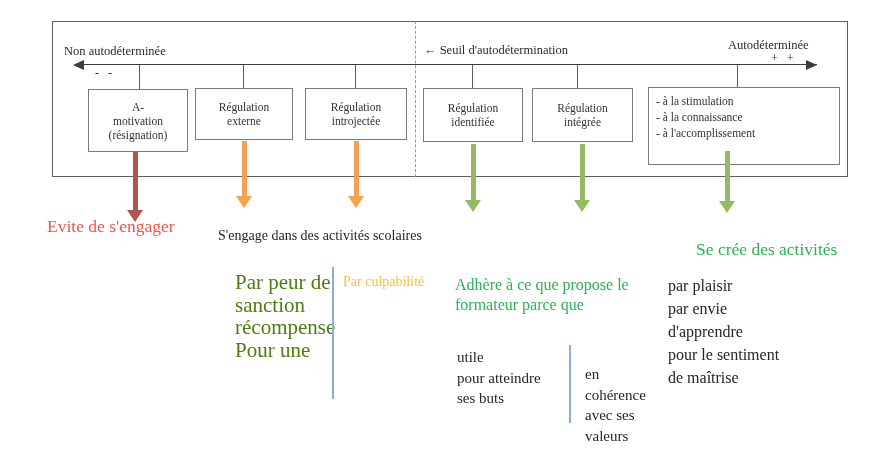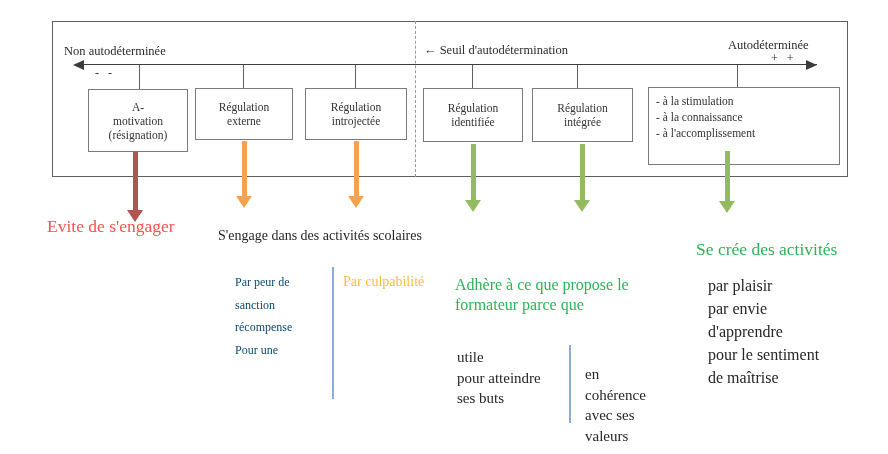--- a/index.html
+++ b/index.html
@@ -36,21 +36,21 @@
   .darrow .shaft { width:5px; }
   .darrow .head { width:0; height:0; border-left:8px solid transparent; border-right:8px solid transparent; border-top:12px solid; }
   .c-red    .shaft { background:#B2544F; } .c-red    .head { border-top-color:#B2544F; }
   .c-orange .shaft { background:#F5A152; } .c-orange .head { border-top-color:#F5A152; }
   .c-green  .shaft { background:#94BB62; } .c-green  .head { border-top-color:#94BB62; }
 
   
   .t-red   { color:#F4544C; font-size:17.5px; white-space:nowrap; }
   .t-black-big { color:#262626; font-size:14px; white-space:nowrap; }
   .t-green-big { color:#2DB357; font-size:17.5px; white-space:nowrap; }
-  .t-yellow { color:#0c4a6e; font-size:12px; line-height:22.5px; white-space:nowrap; }
+  .t-yellow { color:#4d7c0f; font-size:21px; line-height:22.5px; white-space:nowrap; }
   .t-yellow-sm { color:#FBBD42; font-size:14px; white-space:nowrap; }
   .t-green { color:#2DB357; font-size:16px; line-height:20px; white-space:nowrap; }
   .t-black { color:#262626; font-size:15px; line-height:20.5px; white-space:nowrap; }
   .t-black-lg { color:#262626; font-size:16px; line-height:23px; white-space:nowrap; }
   .blue-v { width:2px; background:#8FAADC; }
   .ln { display:block; }
 </style>
 </head>
 <body>
 
@@ -168,21 +168,21 @@
 
   <div class="abs blue-v" style="left:569px; top:345px; height:78px;"></div>
 
   <div class="abs t-black" style="left:585px; top:364px;">
     <span class="ln">en</span>
     <span class="ln">cohérence</span>
     <span class="ln">avec ses</span>
     <span class="ln">valeurs</span>
   </div>
 
-  <div class="abs t-black-lg" style="left:708px; top:274px;">
+  <div class="abs t-black-lg" style="left:668px; top:274px;">
     <span class="ln">par plaisir</span>
     <span class="ln">par envie</span>
     <span class="ln">d'apprendre</span>
     <span class="ln">pour le sentiment</span>
     <span class="ln">de maîtrise</span>
   </div>
 
 </div>
 
 </body></html>

